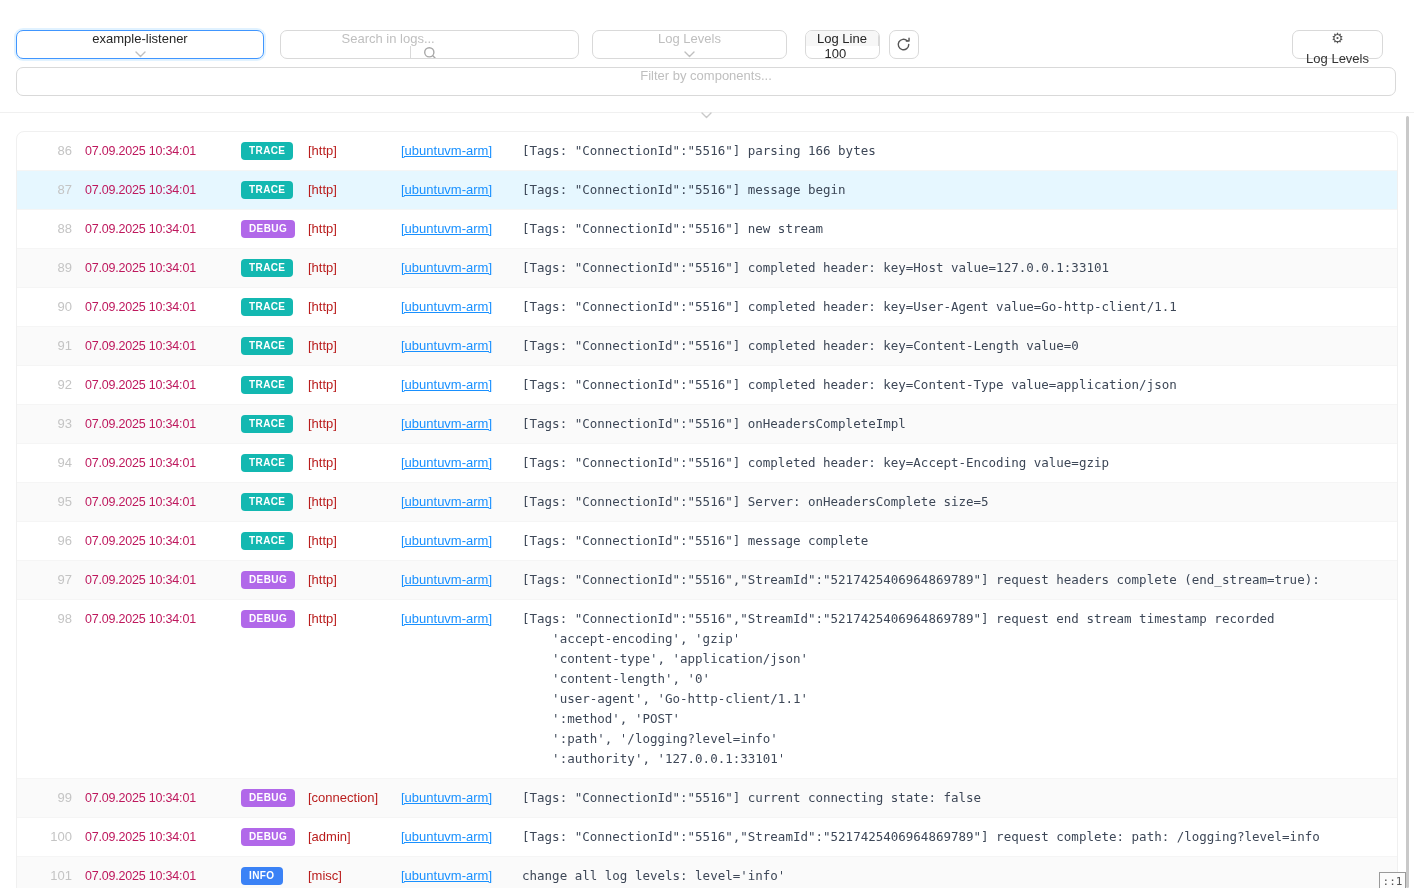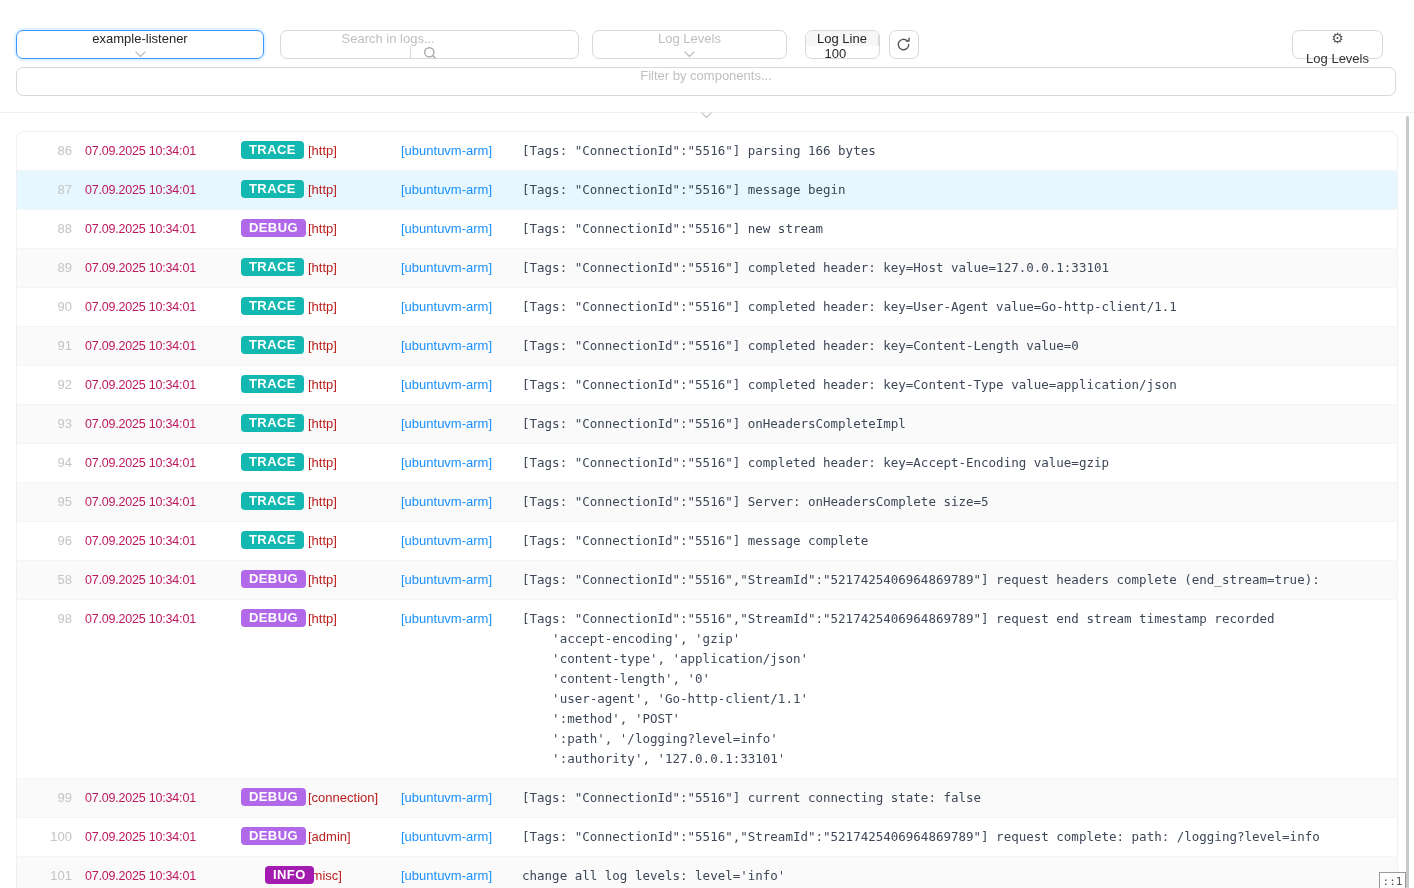--- a/index.html
+++ b/index.html
@@ -40,24 +40,24 @@
                 height:900px; overflow:hidden; background:#fff; }
   .log-row { display:grid; grid-template-columns:68px 156px 67px 93px 121px 1fr;
              align-items:start; padding:9px 0; min-height:38px;
              border-bottom:1px solid #f5f5f5; cursor:pointer; }
   .log-row.stripe { background:var(--stripe); }
   .log-row.highlight { background:var(--highlight); }
   .cell { line-height:20px; font-size:13px; }
   .cell.num  { text-align:right; padding-right:13px; color:#c4c4c4; }
   .cell.time { color:#be185d; font-size:12.5px; letter-spacing:-0.2px; }
   .cell.comp { color:#b91c1c; }
-  .cell.node { color:var(--link); cursor:pointer; }
+  .cell.node { color:var(--link); cursor:pointer;text-decoration:underline; }
   .cell.msg  { font-family:"DejaVu Sans Mono", monospace; font-size:12.5px; color:#3d4757;
                white-space:pre; overflow:hidden; }
-  .badge { display:inline-block; font-size:13px; font-weight:bold; color:#fff;
+  .badge { display:inline-block; font-size:10px; font-weight:bold; color:#fff;
            padding:3px 8px; border-radius:4px; letter-spacing:0.4px; line-height:12px;
            position:relative; top:-1px; }
 
   
   .scrollbar { position:fixed; top:116px; bottom:0; right:5px; width:3px;
                background:#c9c9c9; border-radius:2px; }
   .corner-badge { position:fixed; right:8px; bottom:-8px; width:27px; height:24px;
                   border:1px solid #9a9a9a; background:#fcfcfc; font-size:11px; color:#555;
                   text-align:center; padding-top:2px;
                   font-family:"DejaVu Sans Mono",monospace; }
@@ -220,21 +220,21 @@
   <div class="log-row">
     <div class="cell num">96</div>
     <div class="cell time">07.09.2025 10:34:01</div>
     <div class="cell level"><span class="badge" style="background: rgb(19, 184, 177);">TRACE</span></div>
     <div class="cell comp">[http]</div>
     <div class="cell node">[ubuntuvm-arm]</div>
     <div class="cell msg">[Tags: "ConnectionId":"5516"] message complete</div>
   </div>
 
   <div class="log-row stripe">
-    <div class="cell num">58</div>
+    <div class="cell num">97</div>
     <div class="cell time">07.09.2025 10:34:01</div>
     <div class="cell level"><span class="badge" style="background: rgb(177, 104, 233);">DEBUG</span></div>
     <div class="cell comp">[http]</div>
     <div class="cell node">[ubuntuvm-arm]</div>
     <div class="cell msg">[Tags: "ConnectionId":"5516","StreamId":"5217425406964869789"] request headers complete (end_stream=true):</div>
   </div>
 
   <div class="log-row">
     <div class="cell num">98</div>
     <div class="cell time">07.09.2025 10:34:01</div>
@@ -265,21 +265,21 @@
     <div class="cell time">07.09.2025 10:34:01</div>
     <div class="cell level"><span class="badge" style="background: rgb(177, 104, 233);">DEBUG</span></div>
     <div class="cell comp">[admin]</div>
     <div class="cell node">[ubuntuvm-arm]</div>
     <div class="cell msg">[Tags: "ConnectionId":"5516","StreamId":"5217425406964869789"] request complete: path: /logging?level=info</div>
   </div>
 
   <div class="log-row stripe">
     <div class="cell num">101</div>
     <div class="cell time">07.09.2025 10:34:01</div>
-    <div class="cell level"><span class="badge" style="background: #a21caf; margin-left: 24px;">INFO</span></div>
+    <div class="cell level"><span class="badge" style="background: #3b82f6;">INFO</span></div>
     <div class="cell comp">[misc]</div>
     <div class="cell node">[ubuntuvm-arm]</div>
     <div class="cell msg">change all log levels: level='info'</div>
   </div>
 </div>
 </div>
 
 <div class="scrollbar"></div>
 <div class="corner-badge">::1</div>
 

